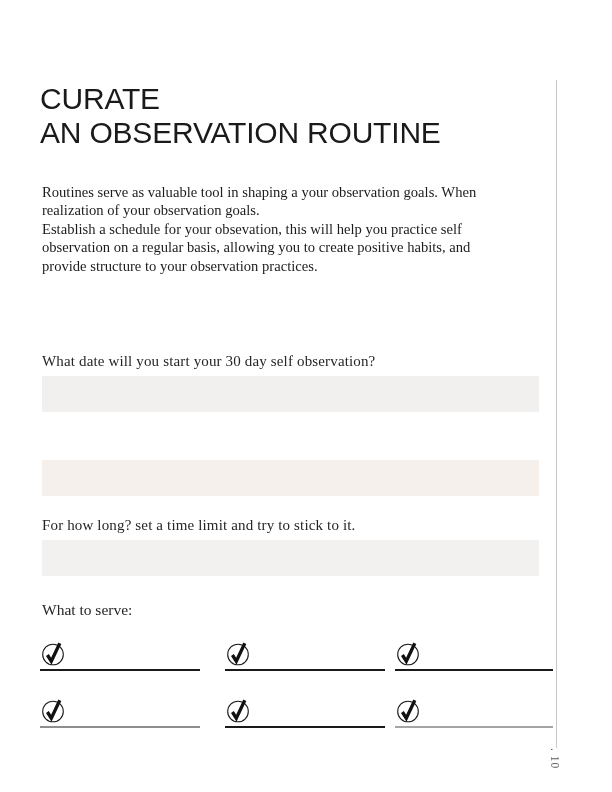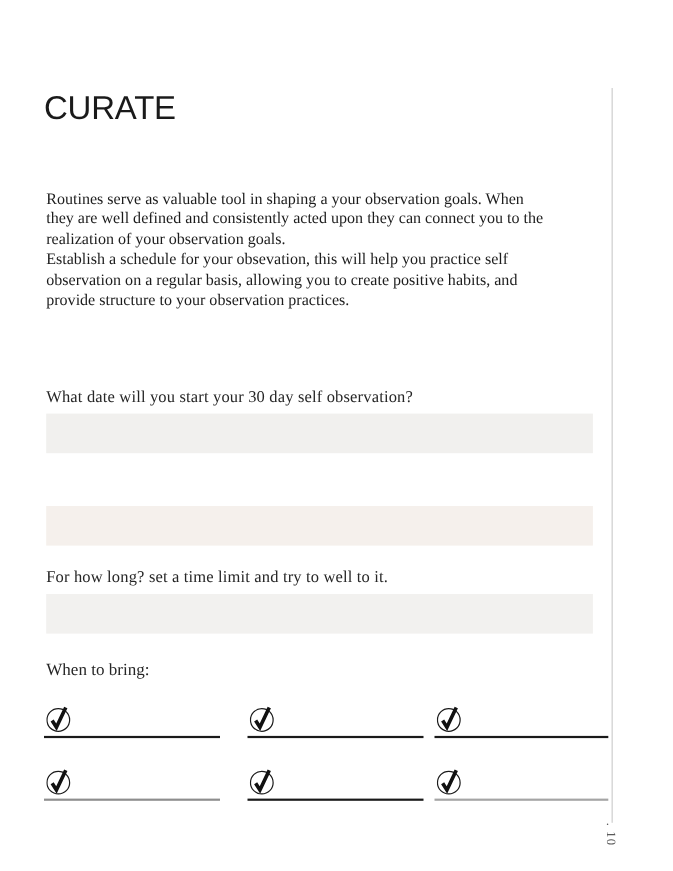--- a/index.html
+++ b/index.html
@@ -24,21 +24,21 @@
     font-weight: 400;
     font-size: 30px;
     line-height: 34px;
     letter-spacing: -0.2px;
     color: #1a1a1a;
     white-space: nowrap;
   }
   .intro {
     position: absolute;
     left: 42px;
-    top: 172px;
+    top: 183px;
     width: 515px;
     font-size: 14.6px;
     line-height: 18.4px;
     color: #1c1c1c;
   }
   .intro-line { white-space: nowrap; }
 
   .question-label {
     position: absolute;
     left: 42px;
@@ -116,40 +116,40 @@
     font-family: "Liberation Serif", serif;
   }
 </style>
 </head>
 <body>
 
 <div class="page">
 
   <div class="page-title">
     <div>CURATE</div>
+    <div>AN OBSERVATION ROUTINE</div>
   </div>
 
   <div class="intro">
     <div class="intro-line">Routines serve as valuable tool in shaping a your observation goals. When</div>
-    <div class="intro-line">they are well defined and consistently acted upon they can connect you to the</div>
     <div class="intro-line">realization of your observation goals.</div>
     <div class="intro-line">Establish a schedule for your obsevation, this will help you practice self</div>
     <div class="intro-line">observation on a regular basis, allowing you to create positive habits, and</div>
     <div class="intro-line">provide structure to your observation practices.</div>
   </div>
 
   <div class="question-label q1">What date will you start your 30 day self observation?</div>
   <div class="answer-box b1" style="background-color: rgb(241, 240, 238);"></div>
 
   <div class="answer-box b2" style="background-color: rgb(245, 240, 236);"></div>
 
-  <div class="question-label q3">For how long? set a time limit and try to well to it.</div>
+  <div class="question-label q3">For how long? set a time limit and try to stick to it.</div>
   <div class="answer-box b3" style="background-color: rgb(242, 241, 239);"></div>
 
-  <div class="bring-label">When to bring:</div>
+  <div class="bring-label">What to serve:</div>
 
   <div class="bring-item r1 c1">
     <svg class="check" viewBox="0 0 23 25" aria-hidden="true">
       <circle cx="11" cy="13.5" r="10.3" fill="none" stroke="#1b1b1b" stroke-width="1.1"></circle>
       <path d="M5.4 14 L9.3 20.2 L17.8 2.2" fill="none" stroke="#111111" stroke-width="3.3"></path>
     </svg>
     <div class="write-line" style="border-bottom-color: rgb(26, 26, 26);"></div>
   </div>
   <div class="bring-item r1 c2">
     <svg class="check" viewBox="0 0 23 25" aria-hidden="true">

